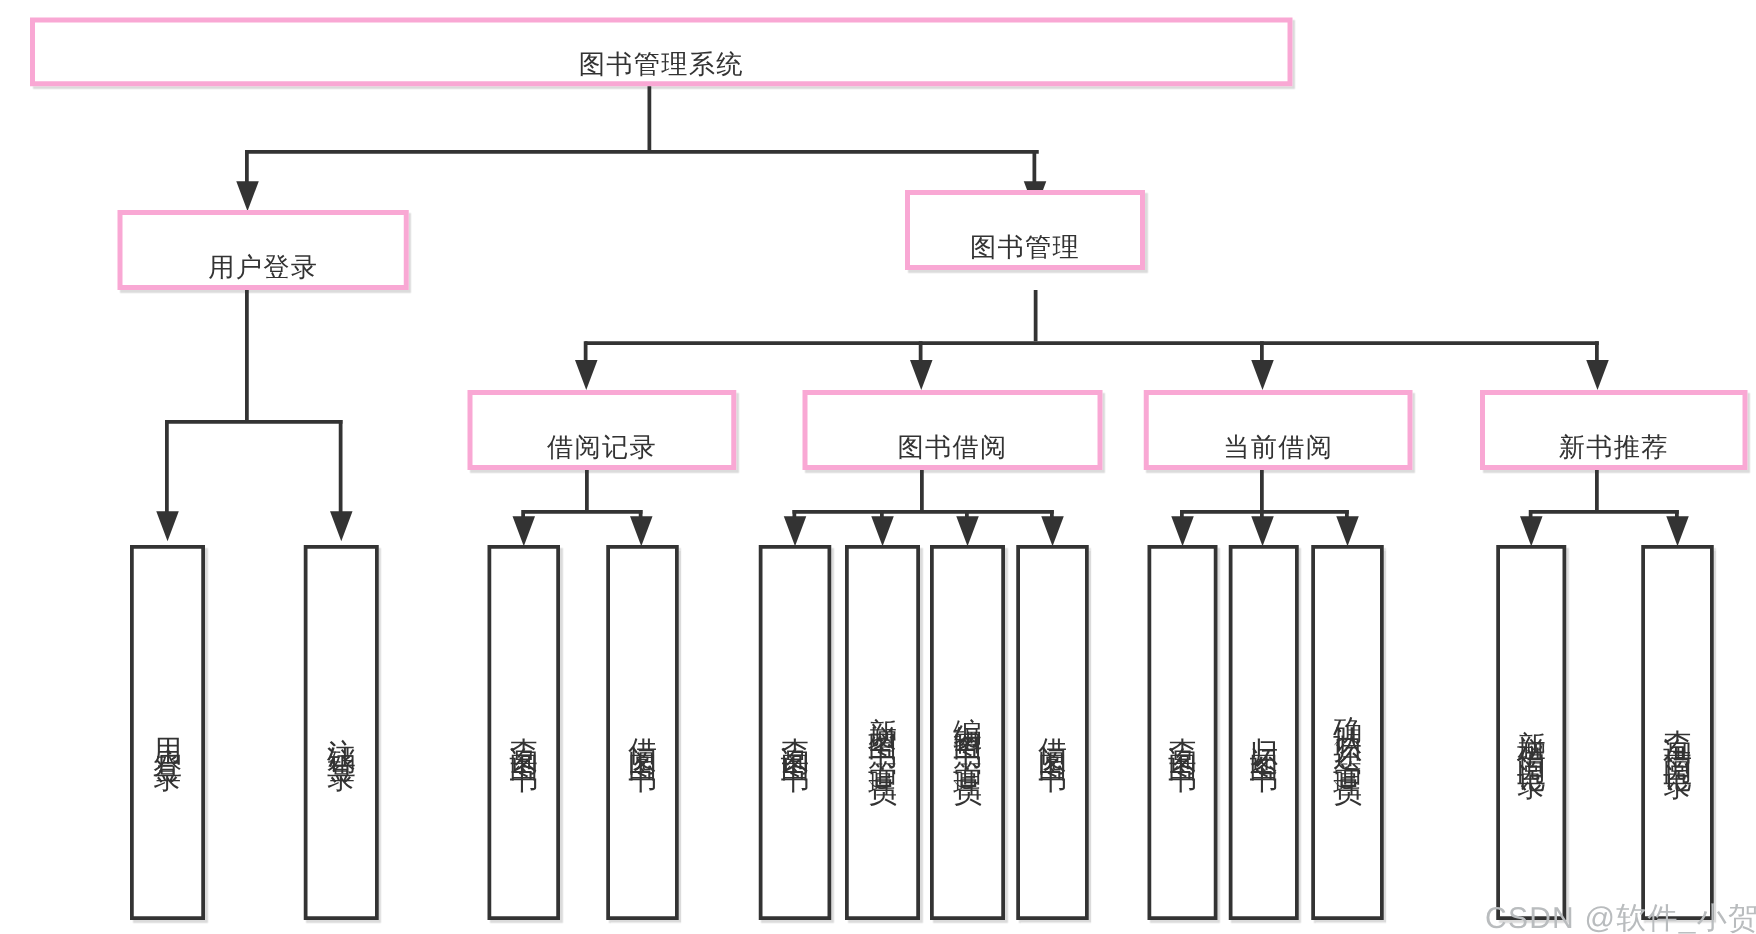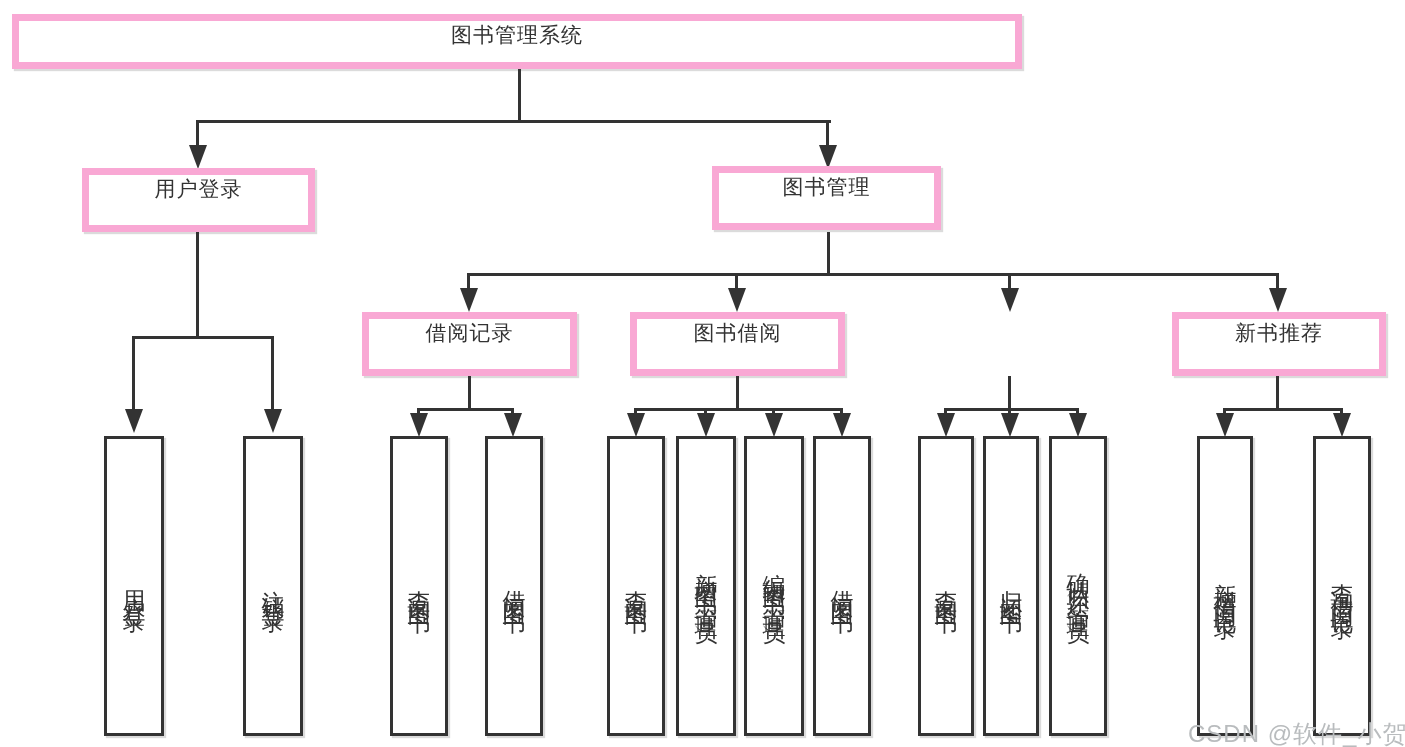--- a/index.html
+++ b/index.html
@@ -7,27 +7,28 @@
     position:relative;
     width:1405px;height:747px;
     background:#ffffff;
     font-family:"Liberation Sans","DejaVu Sans",sans-serif;
     overflow:hidden;
   }
   
   .node{
     position:absolute;
     box-sizing:border-box;
-    border:7px solid #f9a8d4;
+    border:4px solid #f9a8d4;
     background:#ffffff;
-    display:flex;align-items:flex-start;justify-content:center;
+    display:flex;align-items:flex-end;justify-content:center;
     color:#333333;
     font-size:21px;
     letter-spacing:1px;
     box-shadow:2px 2px 1px rgba(0,0,0,0.14);
+    margin-left:12px;
   }
   .leaf{
     position:absolute;
     box-sizing:border-box;
     border:3px solid #333333;
     background:#ffffff;
     display:flex;align-items:center;justify-content:center;
     color:#333333;
     box-shadow:2px 2px 1px rgba(0,0,0,0.14);
   }
@@ -73,21 +74,21 @@
   <div class="vline" style="left:518px;top:69px;height:51px;"></div>
   <div class="hline" style="left:197px;top:120px;width:634px;"></div>
   <div class="vline" style="left:196px;top:120px;height:26px;"></div>
   <div class="ahead" style="left:189px;top:145px;"></div>
   <div class="vline" style="left:826px;top:120px;height:26px;"></div>
   <div class="ahead" style="left:819px;top:145px;"></div>
 
   <div class="node" style="left:82px;top:168px;width:233px;height:64px;">
     <span>用户登录</span>
   </div>
-  <div class="node" style="left:712px;top:166px;width:229px;height:64px;">
+  <div class="node" style="left:712px;top:152px;width:192px;height:64px;">
     <span>图书管理</span>
   </div>
 
   <div class="vline" style="left:196px;top:232px;height:104px;"></div>
   <div class="hline" style="left:133px;top:336px;width:141px;"></div>
   <div class="vline" style="left:132px;top:336px;height:74px;"></div>
   <div class="ahead" style="left:125px;top:409px;"></div>
   <div class="vline" style="left:271px;top:336px;height:74px;"></div>
   <div class="ahead" style="left:264px;top:409px;"></div>
 
@@ -98,22 +99,25 @@
   <div class="vline" style="left:735px;top:273px;height:17px;"></div>
   <div class="ahead" style="left:728px;top:288px;"></div>
   <div class="vline" style="left:1008px;top:273px;height:17px;"></div>
   <div class="ahead" style="left:1001px;top:288px;"></div>
   <div class="vline" style="left:1276px;top:273px;height:17px;"></div>
   <div class="ahead" style="left:1269px;top:288px;"></div>
 
   <div class="node" style="left:362px;top:312px;width:215px;height:64px;">
     <span>借阅记录</span>
   </div>
-  <div class="node" style="left:630px;top:312px;width:215px;height:64px;">
+  <div class="node" style="left:630px;top:312px;width:240px;height:64px;">
     <span>图书借阅</span>
+  </div>
+  <div class="node" style="left:903px;top:312px;width:215px;height:64px;">
+    <span>当前借阅</span>
   </div>
   <div class="node" style="left:1172px;top:312px;width:214px;height:64px;">
     <span>新书推荐</span>
   </div>
 
   <div class="vline" style="left:468px;top:376px;height:32px;"></div>
   <div class="hline" style="left:418px;top:408px;width:96px;"></div>
   <div class="vline" style="left:417px;top:408px;height:6px;"></div>
   <div class="ahead" style="left:410px;top:413px;"></div>
   <div class="vline" style="left:511px;top:408px;height:6px;"></div>

